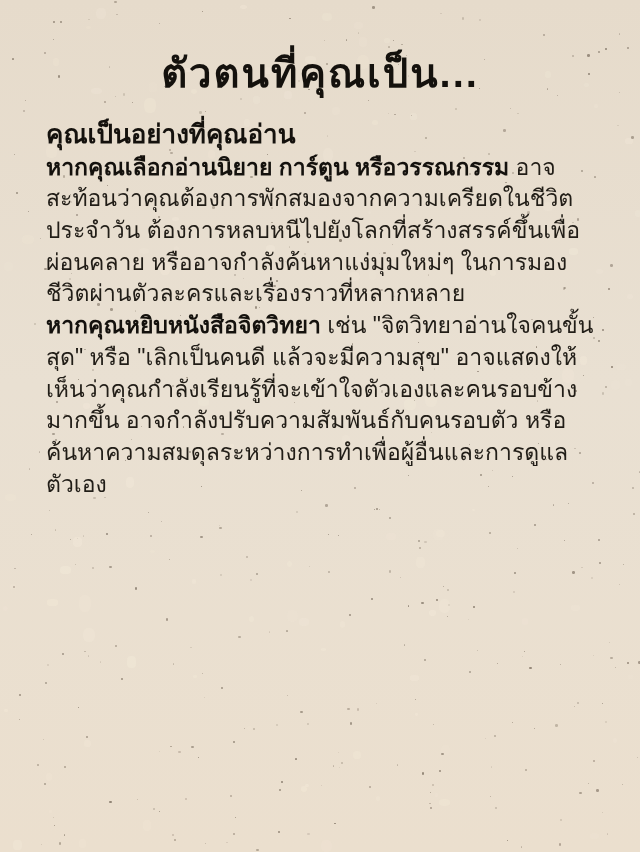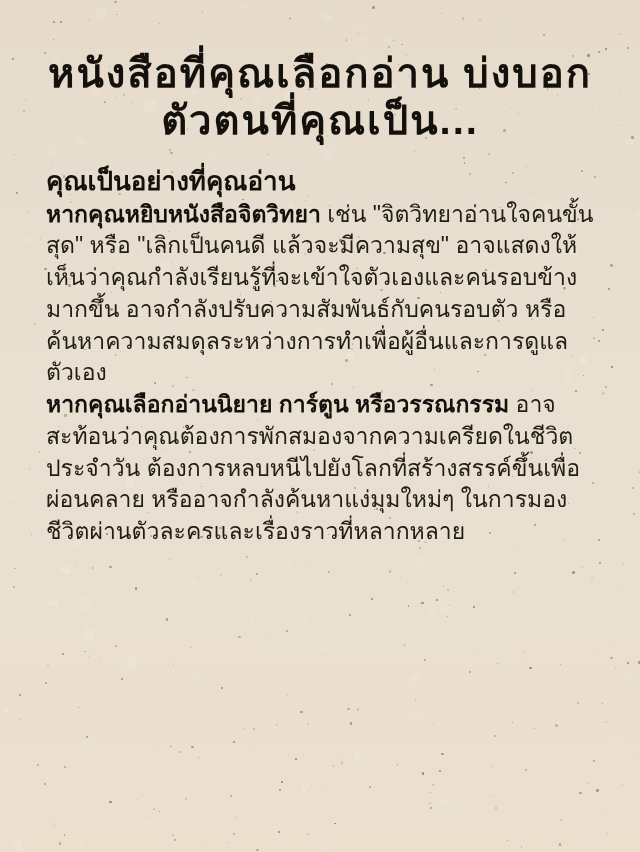--- a/index.html
+++ b/index.html
@@ -620,28 +620,27 @@
       <i style="left:44.1px;top:52.4px;width:2.0px;height:2.0px;opacity:0.32"></i>
       <i style="left:571.5px;top:55.1px;width:2.0px;height:2.0px;opacity:0.26"></i>
       <i style="left:188.5px;top:451.1px;width:2.0px;height:2.0px;opacity:0.42"></i>
       <i style="left:347.1px;top:707.6px;width:2.5px;height:2.5px;opacity:0.28"></i>
       <i style="left:134.6px;top:310.2px;width:1.6px;height:1.6px;opacity:0.17"></i>
       <i style="left:594.4px;top:176.4px;width:1.7px;height:1.7px;opacity:0.31"></i>
     </div>
 
   <div class="content">
     <h1 class="title">
-      <span class="title-line">หนังสือที่คุณเลือกอ่าน บ่งบอก</span>
       <span class="title-line">ตัวตนที่คุณเป็น...</span>
     </h1>
 
     <div class="article">
       <h2>คุณเป็นอย่างที่คุณอ่าน</h2>
 
 
 
+      <p><strong>หากคุณเลือกอ่านนิยาย การ์ตูน หรือวรรณกรรม</strong><span> อาจสะท้อนว่าคุณต้องการพักสมองจากความเครียดในชีวิตประจำวัน ต้องการหลบหนีไปยังโลกที่สร้างสรรค์ขึ้นเพื่อผ่อนคลาย หรืออาจกำลังค้นหาแง่มุมใหม่ๆ ในการมองชีวิตผ่านตัวละครและเรื่องราวที่หลากหลาย</span></p>
+
       <p><strong>หากคุณหยิบหนังสือจิตวิทยา</strong><span> เช่น "จิตวิทยาอ่านใจคนขั้นสุด" หรือ "เลิกเป็นคนดี แล้วจะมีความสุข" อาจแสดงให้เห็นว่าคุณกำลังเรียนรู้ที่จะเข้าใจตัวเองและคนรอบข้างมากขึ้น อาจกำลังปรับความสัมพันธ์กับคนรอบตัว หรือค้นหาความสมดุลระหว่างการทำเพื่อผู้อื่นและการดูแลตัวเอง</span></p>
-
-      <p><strong>หากคุณเลือกอ่านนิยาย การ์ตูน หรือวรรณกรรม</strong><span> อาจสะท้อนว่าคุณต้องการพักสมองจากความเครียดในชีวิตประจำวัน ต้องการหลบหนีไปยังโลกที่สร้างสรรค์ขึ้นเพื่อผ่อนคลาย หรืออาจกำลังค้นหาแง่มุมใหม่ๆ ในการมองชีวิตผ่านตัวละครและเรื่องราวที่หลากหลาย</span></p>
     </div>
   </div>
 
 </div>
 
 </body></html>

